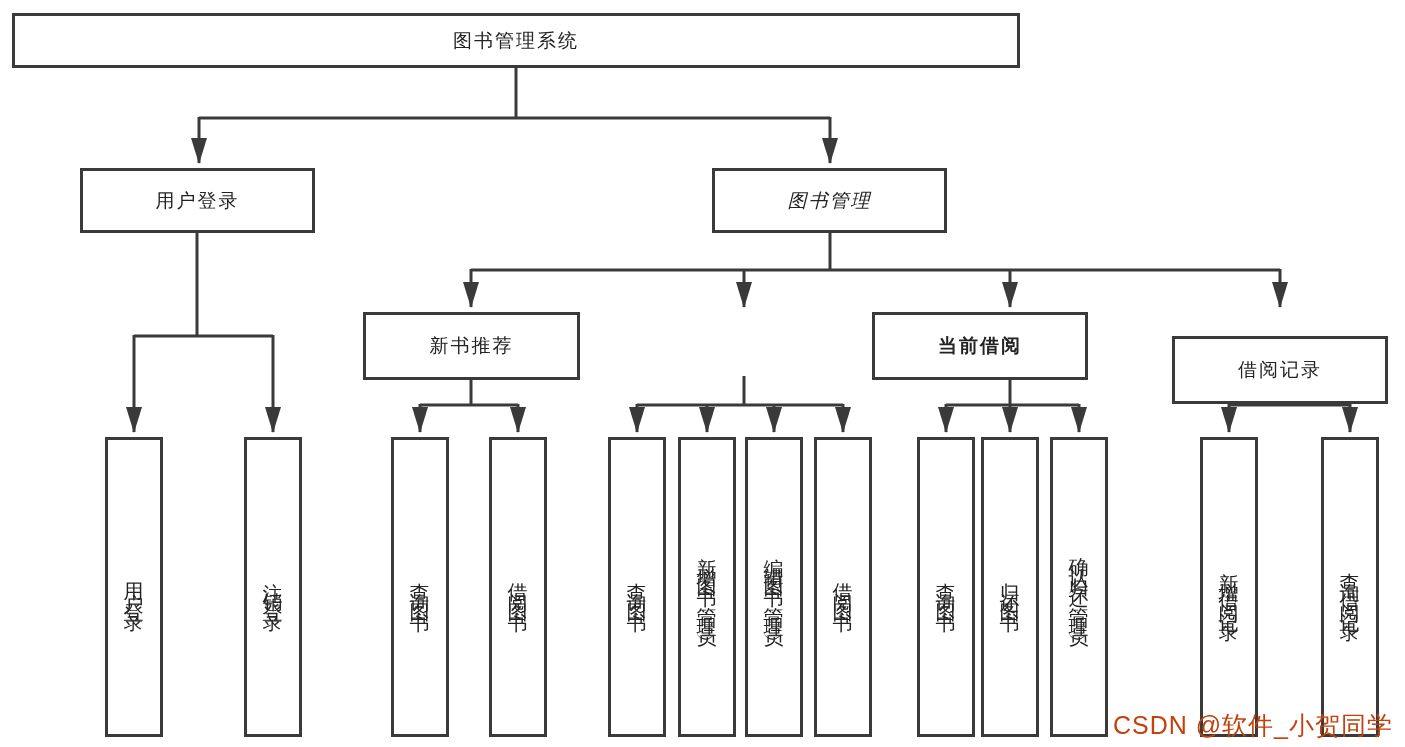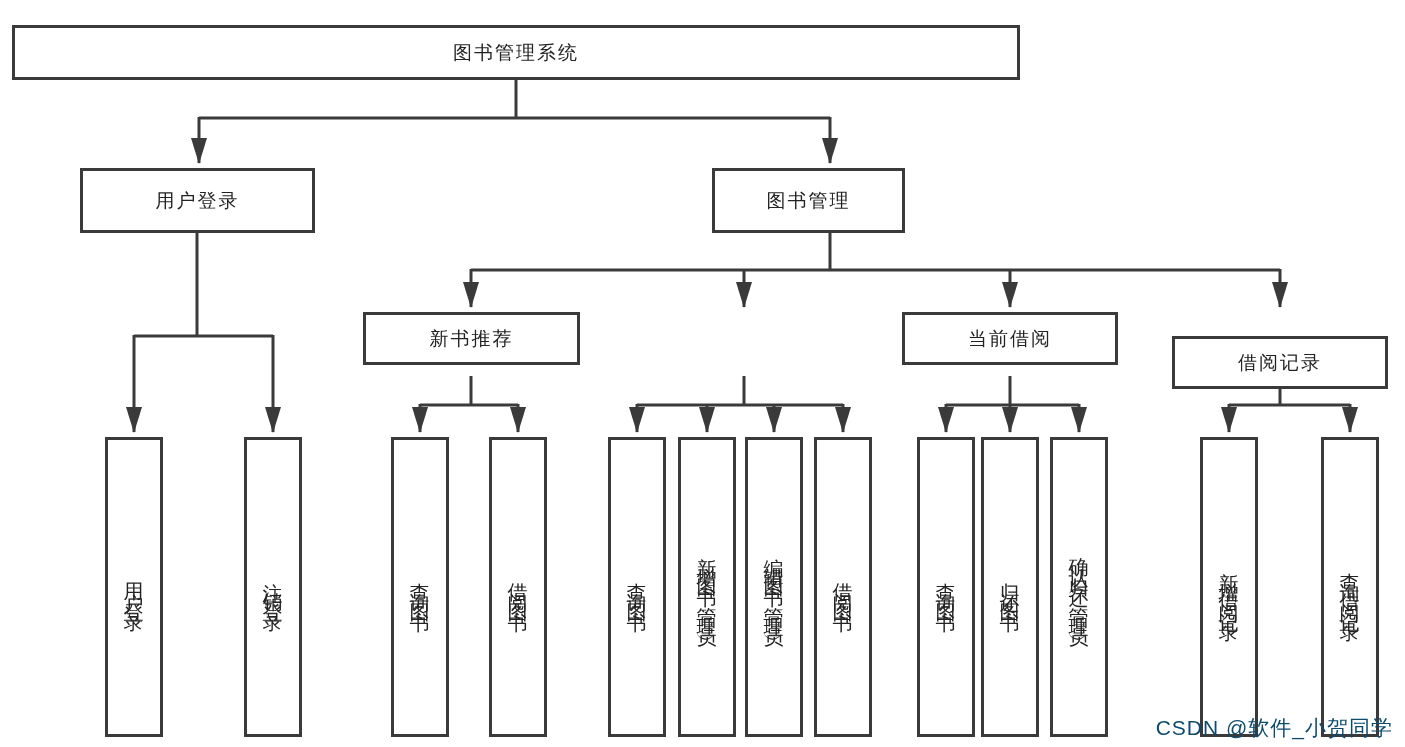--- a/index.html
+++ b/index.html
@@ -37,48 +37,48 @@
     white-space: nowrap;
   }
   .vbox .vlabel {
     writing-mode: vertical-rl;
     text-orientation: mixed;
     font-size: 20px;
     letter-spacing: 10px;
     line-height: 1;
     white-space: nowrap;
   }
-  .root-box    { left: 12px;  top: 13px;  width: 1008px; height: 55px; margin-top: 12px; }
+  .root-box    { left: 12px;  top: 13px;  width: 1008px; height: 55px; }
   .lv2-a       { left: 80px;  top: 168px; width: 235px;  height: 65px; }
-  .lv2-b       { left: 712px; top: 168px; width: 193px;  height: 65px; }
-  .lv3         { top: 312px; height: 53px; width: 216px; }
+  .lv2-b       { left: 712px; top: 168px; width: 235px;  height: 65px; font-style: italic; }
+  .lv3         { top: 312px; height: 68px; width: 216px; }
   .lv3-a { left: 363px; width: 217px; }
   .lv3-b { left: 636px; }
-  .lv3-c { left: 902px; }
+  .lv3-c { left: 872px; font-weight: bold; }
   .lv3-d { left: 1172px; margin-top: 24px; }
   .leaf        { top: 437px; width: 58px; height: 300px; }
   .leaf-ul1 { left: 105px; }
   .leaf-ul2 { left: 244px; }
   .leaf-nb1 { left: 391px; }
   .leaf-nb2 { left: 489px; }
   .leaf-bb1 { left: 608px; }
   .leaf-bb2 { left: 678px; }
   .leaf-bb3 { left: 745px; }
   .leaf-bb4 { left: 814px; }
   .leaf-cb1 { left: 917px; }
   .leaf-cb2 { left: 981px; }
   .leaf-cb3 { left: 1050px; }
   .leaf-br1 { left: 1200px; }
   .leaf-br2 { left: 1321px; }
   .watermark {
     position: absolute;
     right: 12px;
     bottom: 5px;
-    font-size: 21px;
-    color: #0c4a6e;
+    font-size: 25px;
+    color: #c2410c;
     letter-spacing: 1px;
     z-index: 10;
     white-space: nowrap;
   }
 </style>
 </head>
 <body>
 
 <div id="stage">
 

